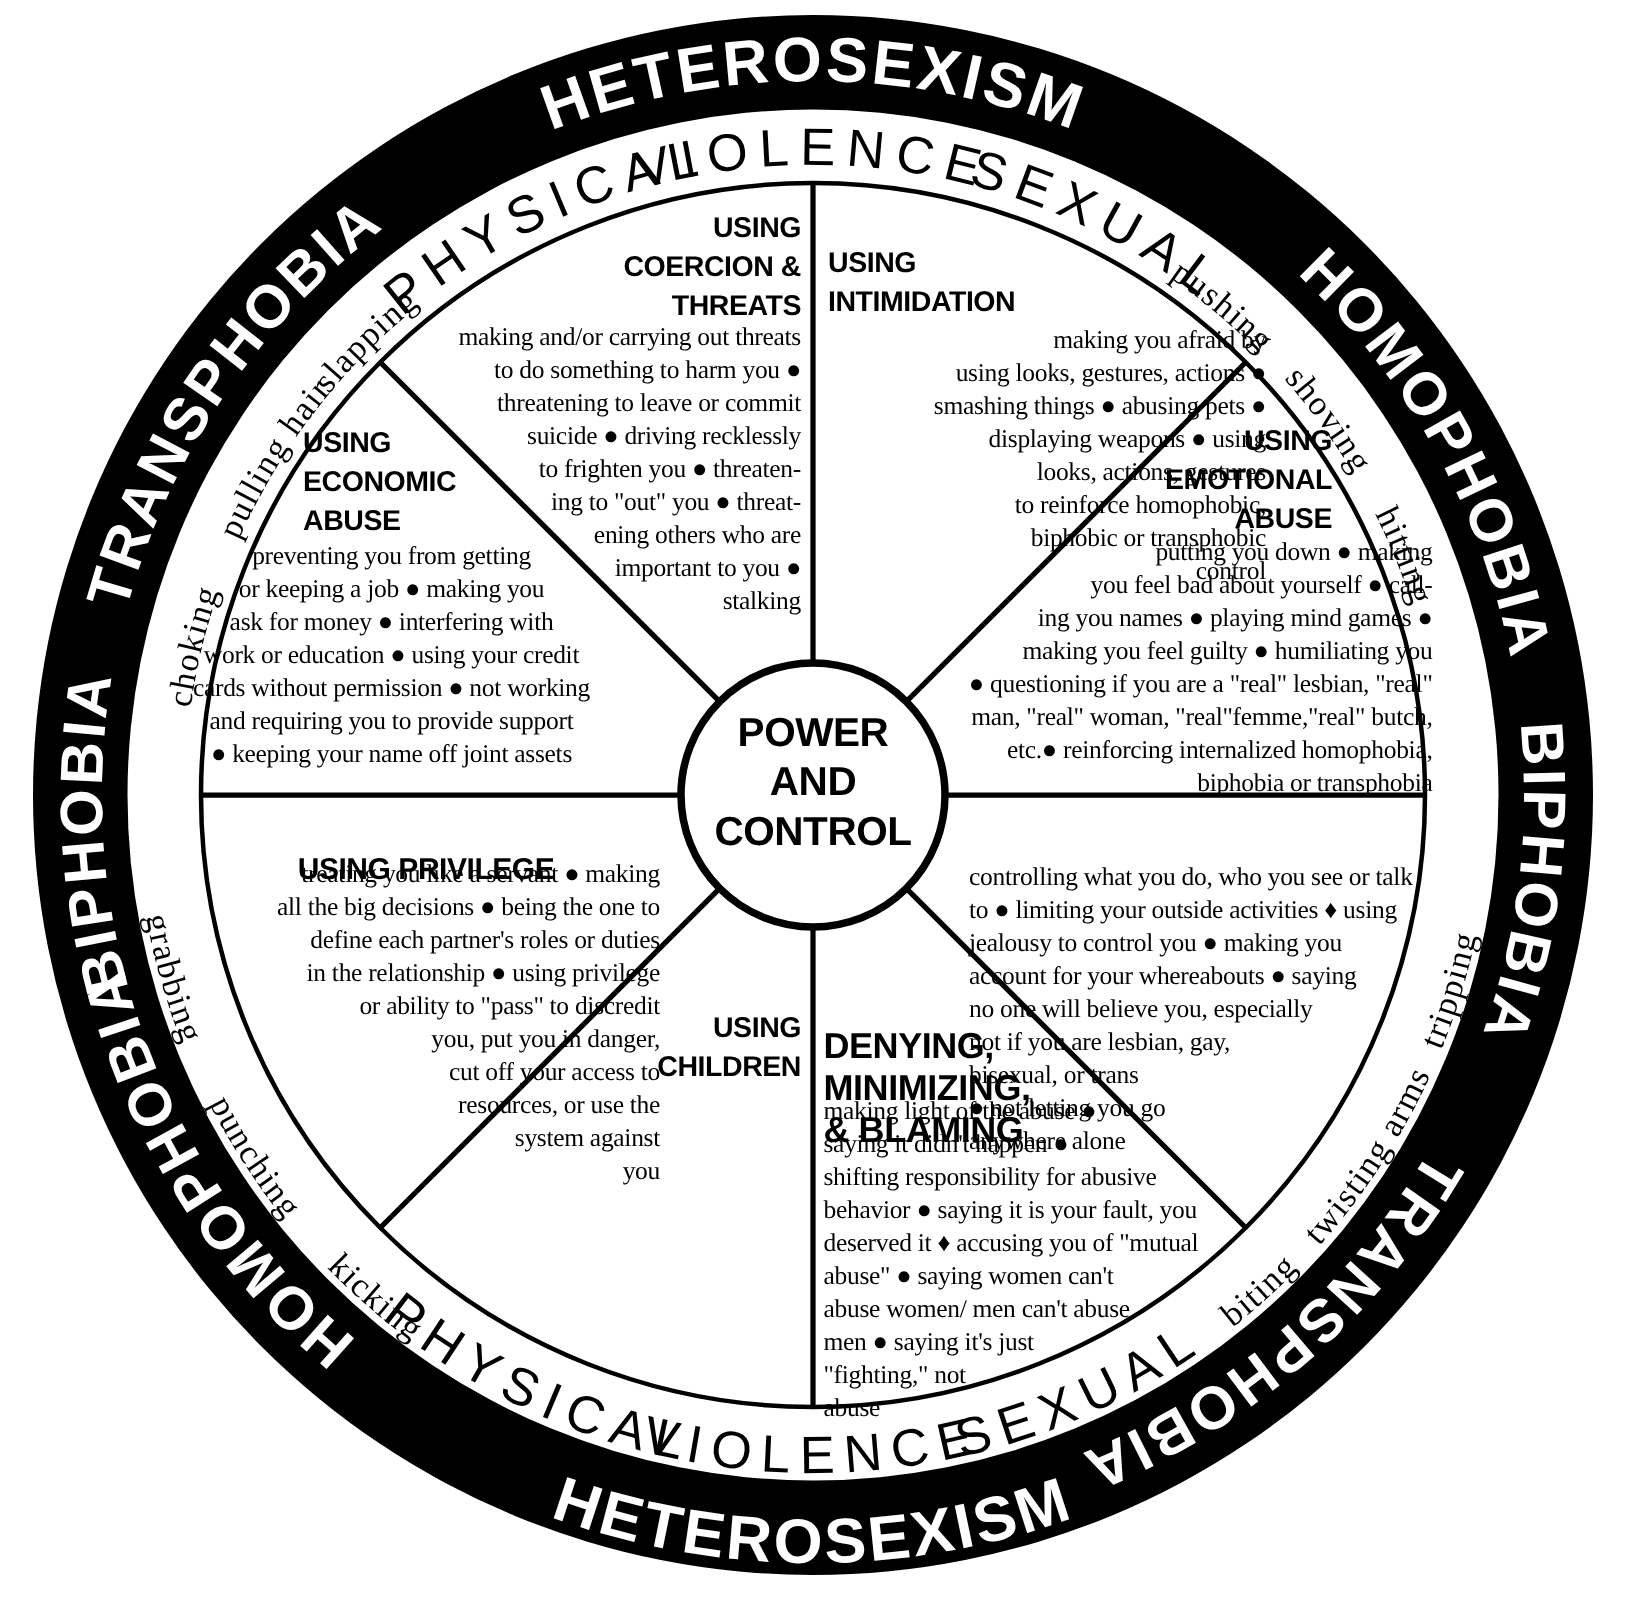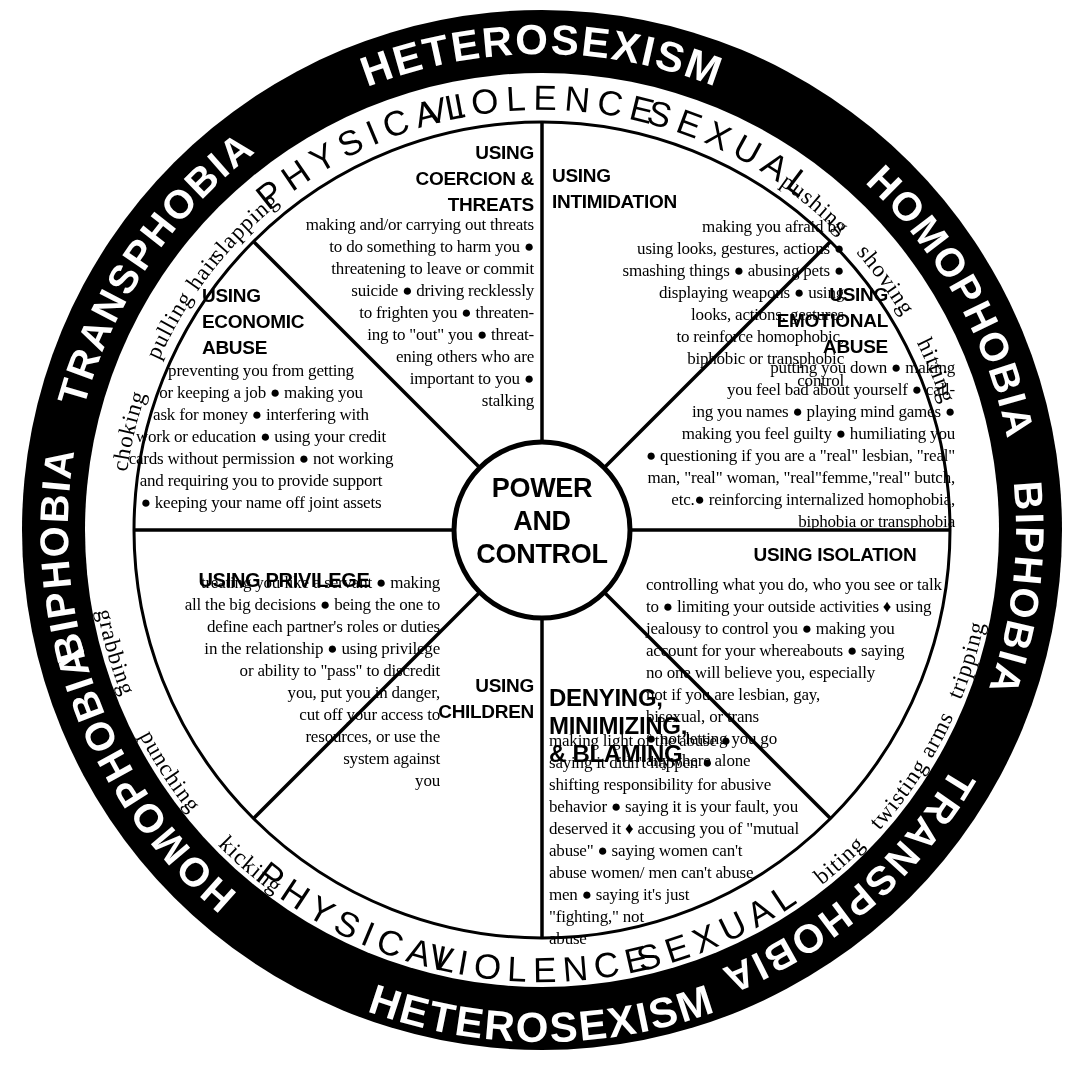--- a/index.html
+++ b/index.html
@@ -177,21 +177,20 @@
 ABUSE</div>
   <div class="wedge-body w3b">putting you down ● making
 you feel bad about yourself ● call-
 ing  you names ● playing mind games ●
 making you feel guilty ● humiliating you
 ● questioning if you are a  "real" lesbian, "real"
 man, "real" woman, "real"femme,"real" butch,
 etc.● reinforcing internalized homophobia,
 biphobia or transphobia</div>
 
-  <div class="wedge-head w4h">USING ISOLATION</div>
   <div class="wedge-body w4b">controlling what you do, who you see  or talk
 to ● limiting your outside activities ♦ using
 jealousy to control you ● making you
 account for your whereabouts ● saying
 no one will believe you, especially
 not if you are lesbian, gay,
 bisexual,  or  trans
 ● not letting you go
 anywhere alone</div>
 

